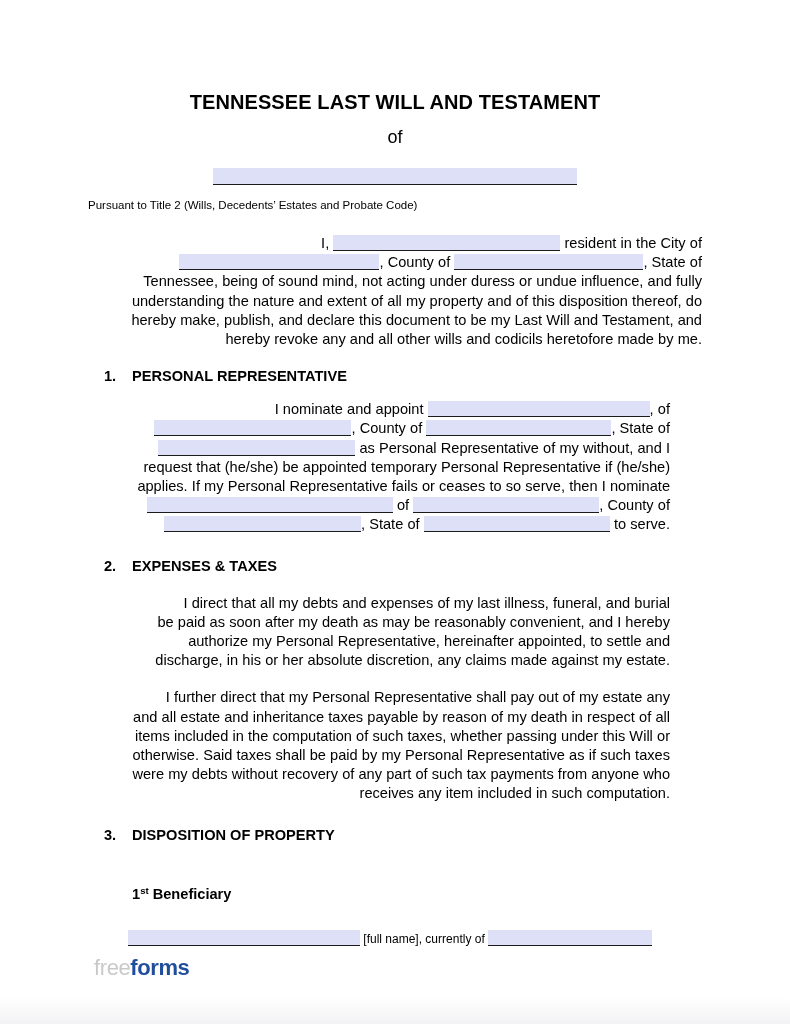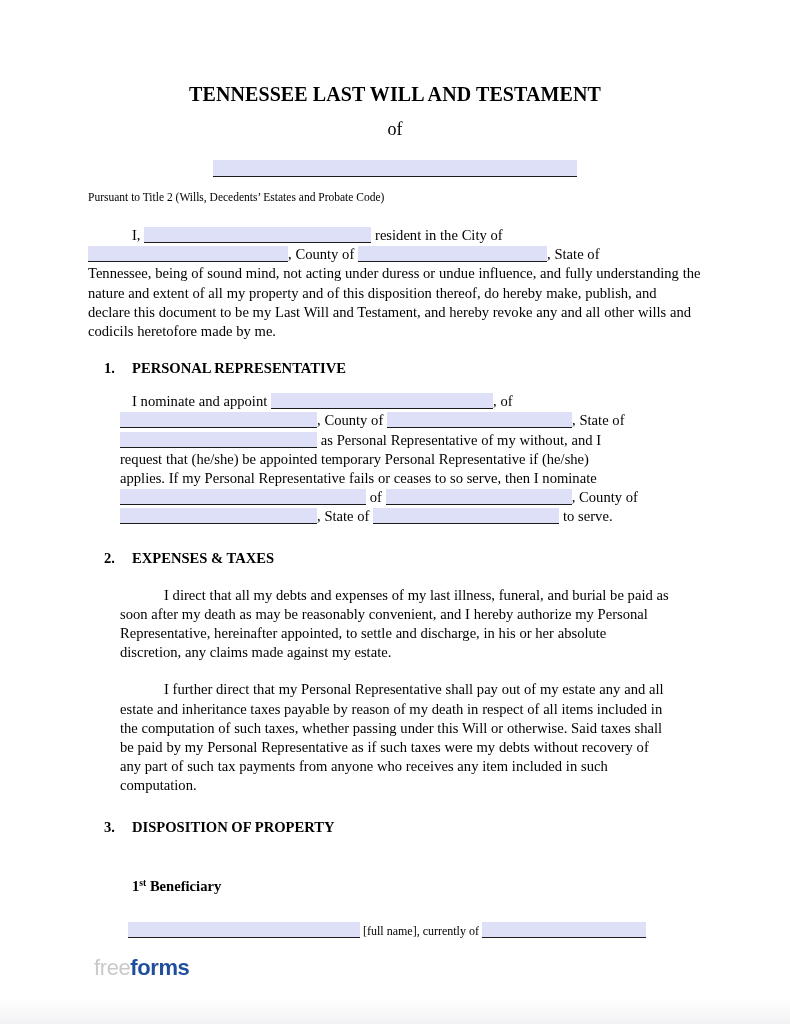--- a/index.html
+++ b/index.html
@@ -33,23 +33,22 @@
     bottom: 0;
     width: 790px;
     height: 26px;
     background: linear-gradient(to bottom, rgba(255,255,255,0) 0%, rgba(246,246,247,1) 70%, rgba(242,242,244,1) 100%);
     pointer-events: none;
   }
 
   .content {
     position: absolute;
     left: 88px;
-    top: 8px;
+    top: 16px;
     width: 614px;
-    font-family: Liberation Serif, serif;
   }
 
   
   .doc-title {
     text-align: center;
     font-size: 20px;
     font-weight: bold;
     letter-spacing: 0.1px;
     margin: 0;
     padding-top: 74px;
@@ -83,21 +82,21 @@
     vertical-align: -3px;
     box-sizing: content-box;
   }
   .blank.full { display: block; width: 100%; height: 16px; }
 
   
   .para {
     font-size: 14.6px;
     line-height: 19.2px;
     margin: 0;
-    text-align: left;
+    text-align: right;
     word-spacing: 0.1px;
   }
   .para.indent { text-indent: 44px; }
   .gap-18 { height: 18px; }
   .gap-14 { height: 14px; }
   .gap-22 { height: 22px; }
   .gap-26 { height: 26px; }
 
   
   .section-head {

